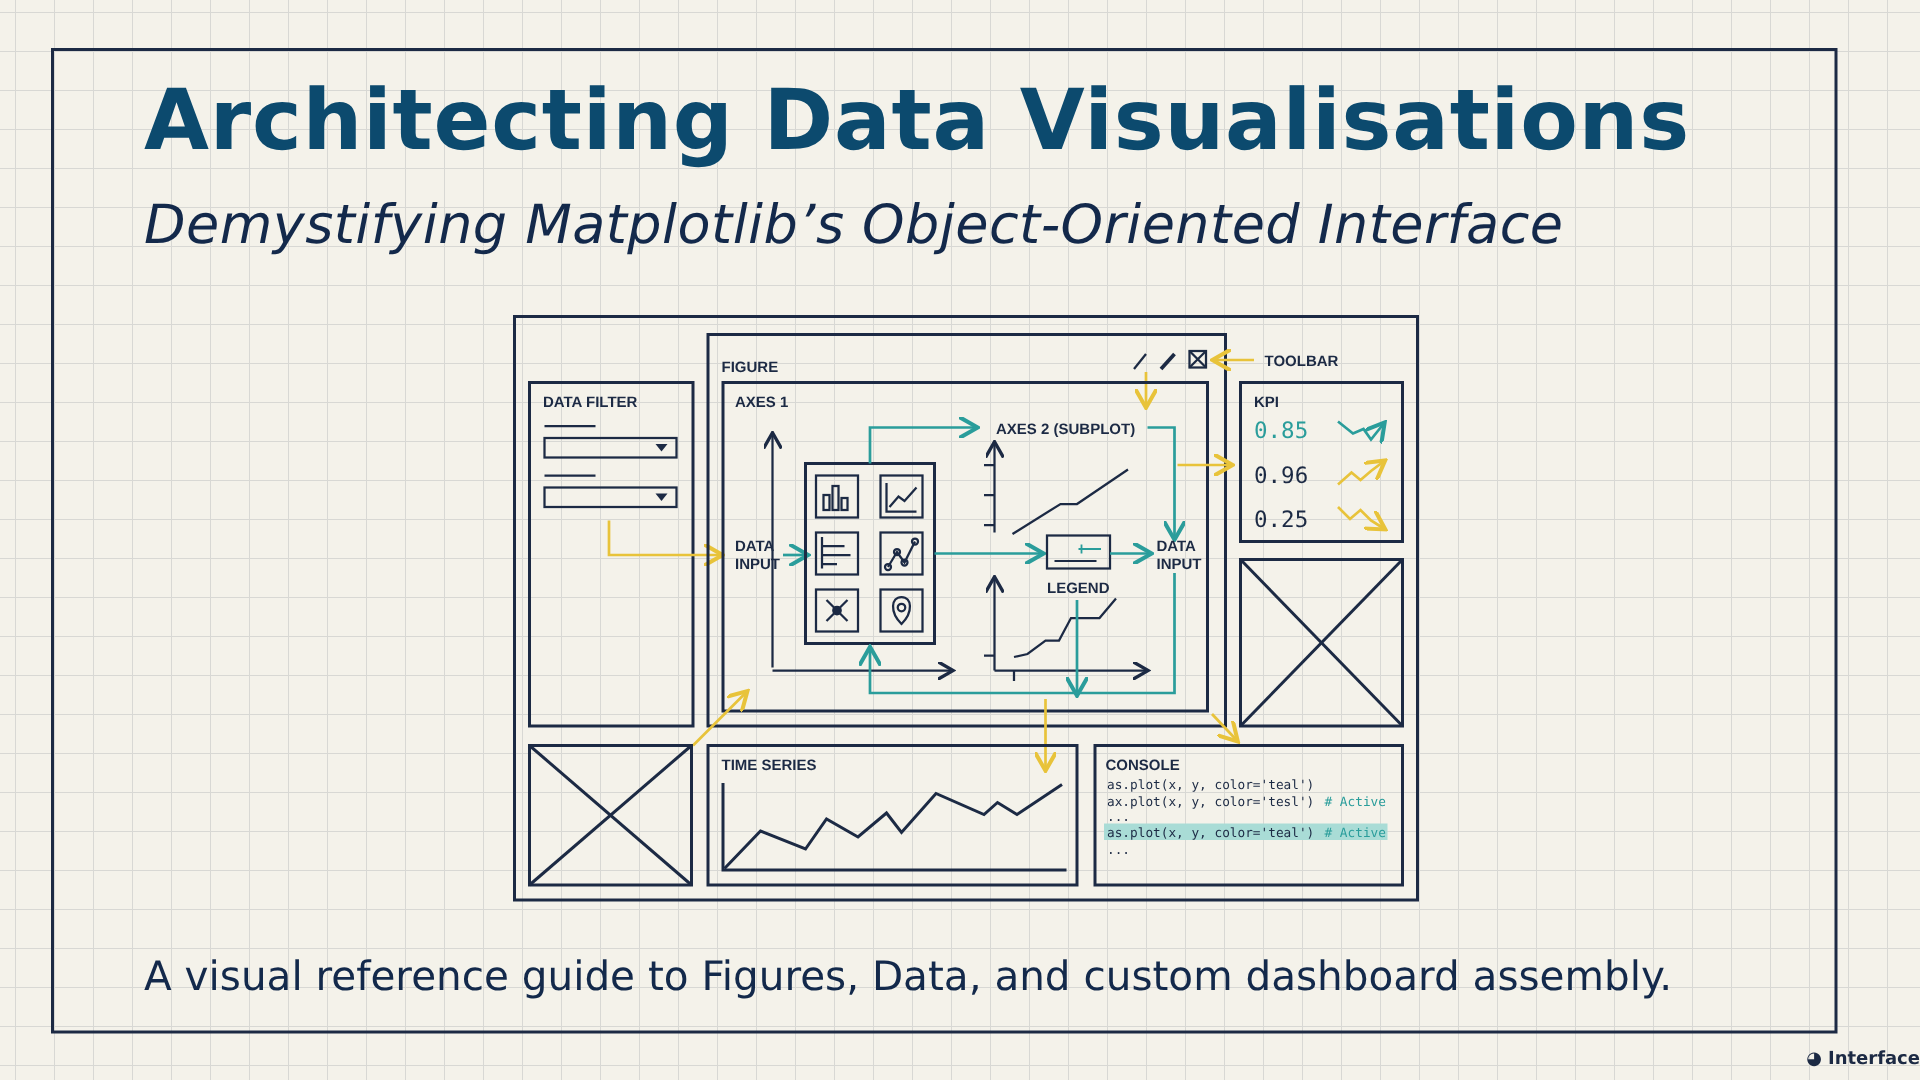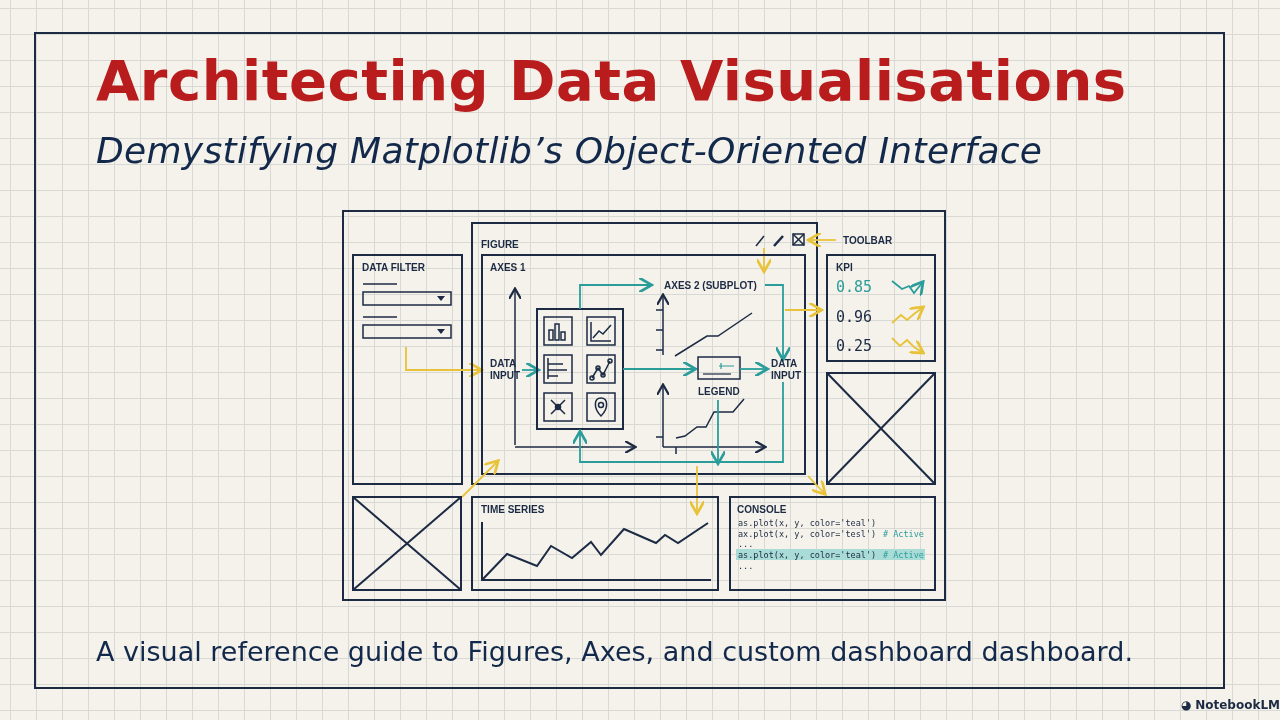--- a/index.html
+++ b/index.html
@@ -1,21 +1,21 @@
 <!DOCTYPE html>
 <html><head>
 <meta charset="utf-8">
 <style>
   html,body{margin:0;padding:0;}
   body{width:1280px;height:720px;overflow:hidden;background:#f4f2ea;font-family:"DejaVu Sans",sans-serif;position:relative;color:#1c2a44;}
   .grid-bg{position:absolute;inset:0;background-color:#f4f2ea;
     background-image:linear-gradient(#d8d8d4 1px,transparent 1px),linear-gradient(90deg,#d8d8d4 1px,transparent 1px);
     background-size:26px 26px;background-position:10px 8px;}
   .frame{position:absolute;left:34px;top:32px;width:1191px;height:657px;border:2px solid #1c2a44;box-sizing:border-box;}
-  .title{position:absolute;left:96px;top:48px;font-size:56px;font-weight:bold;color:#b91c1c;letter-spacing:0.5px;white-space:nowrap;}
+  .title{position:absolute;left:96px;top:48px;font-size:56px;font-weight:bold;color:#0c4a6e;letter-spacing:0.5px;white-space:nowrap;}
   .subtitle{position:absolute;left:96px;top:130px;font-size:36px;color:#13294b;white-space:nowrap;letter-spacing:0.3px;font-style:italic;}
   .caption{position:absolute;left:96px;top:636px;font-size:27px;color:#13294b;white-space:nowrap;}
   .brand{position:absolute;right:0;top:698px;font-size:12px;font-weight:bold;color:#1c2a44;white-space:nowrap;display:flex;align-items:center;gap:4px;}
   svg.diagram{position:absolute;left:0;top:0;}
   .lbl{font-family:"Liberation Sans",sans-serif;font-weight:bold;font-size:10px;fill:#1c2a44;}
   .mono{font-family:"DejaVu Sans Mono",monospace;}
 </style>
 </head>
 <body>
 
@@ -180,18 +180,18 @@
       <text x="738" y="537">ax.plot(x, y, color='tesl')</text>
       <text x="738" y="547">...</text>
       <text x="738" y="558">as.plot(x, y, color='teal')</text>
       <text x="738" y="569">...</text>
     </g>
     <text x="883" y="537" class="mono" font-size="8.5" fill="#2a9d9b"># Active</text>
     <text x="883" y="558" class="mono" font-size="8.5" fill="#2a9d9b"># Active</text>
   </g>
 </svg>
 
-<div class="caption">A visual reference guide to Figures, Axes, and custom dashboard dashboard.</div>
+<div class="caption">A visual reference guide to Figures, Data, and custom dashboard assembly.</div>
 
 <div class="brand">
   <span style="font-size:12px;">◕</span>
-  <span>NotebookLM</span>
+  <span>Interface</span>
 </div>
 
 </body></html>

